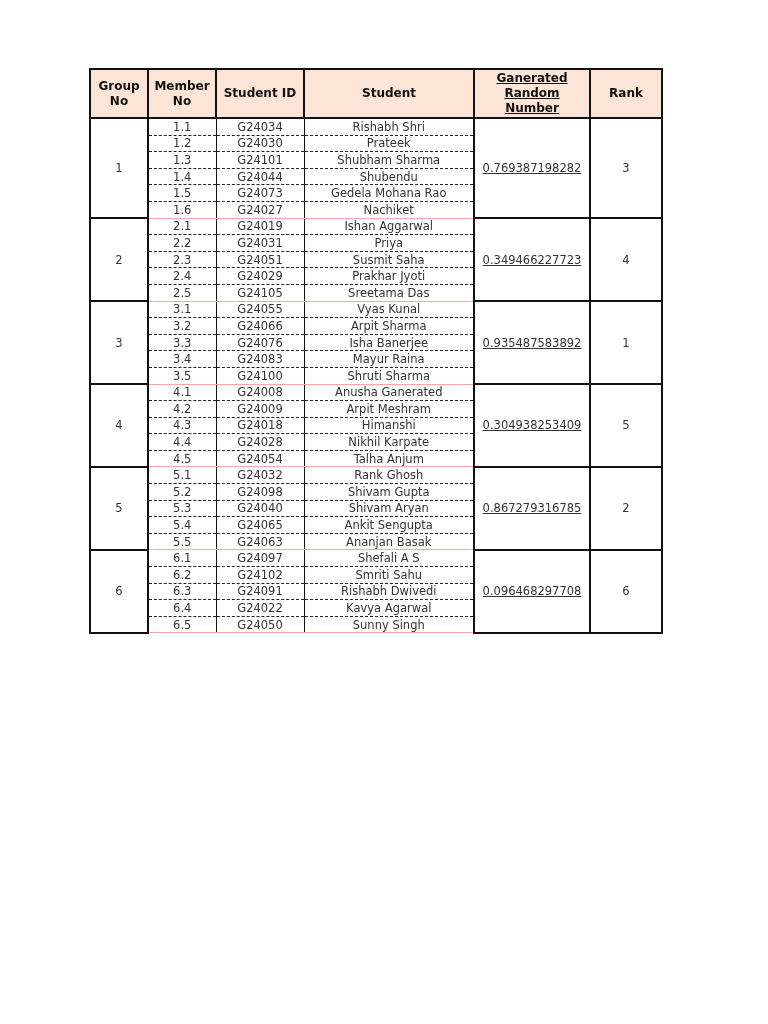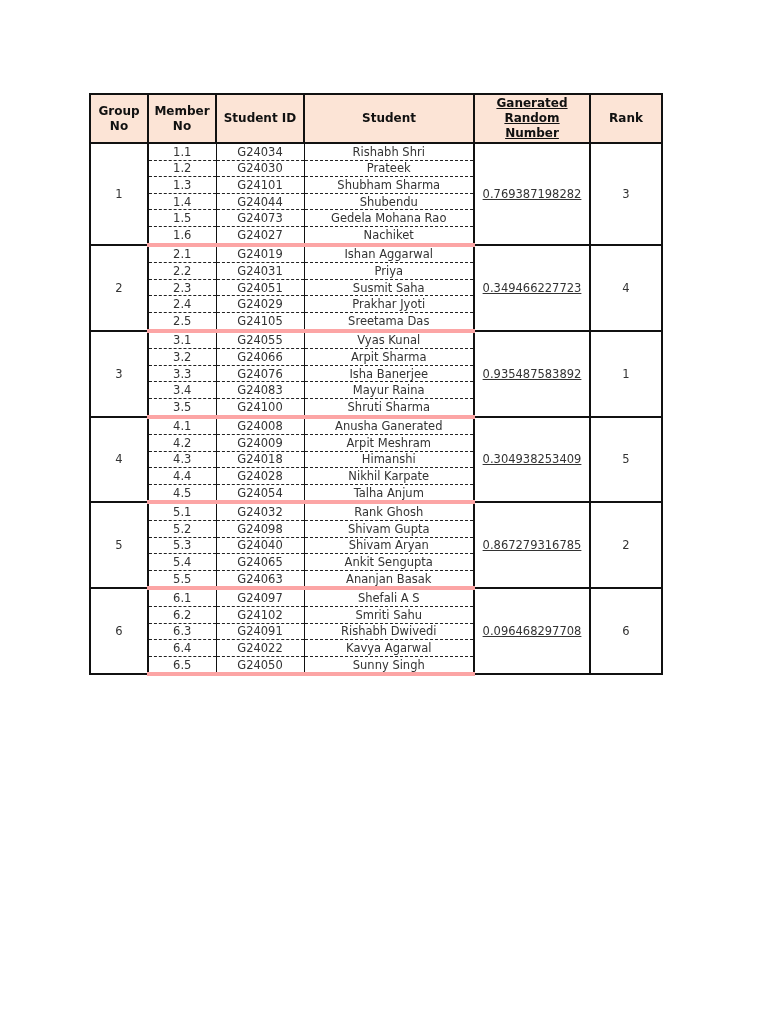--- a/index.html
+++ b/index.html
@@ -1,33 +1,33 @@
 <!DOCTYPE html>
 <html><head>
 <meta charset="utf-8">
 <style>
   html, body { margin: 0; padding: 0; background: #ffffff; }
   body { width: 768px; height: 1024px; position: relative; font-family: "DejaVu Sans", sans-serif; color: #333; }
   table.grp {
-    position: absolute; left: 89px; top: 93px;
+    position: absolute; left: 89px; top: 68px;
     border-collapse: collapse;
     font-size: 11.5px;
     padding-left: 12px;
   }
   table.grp th {
     background: #fce4d6; color: #111; font-weight: bold; font-size: 12px;
     border: 2px solid #111; text-align: center; line-height: 15px; padding: 0 2px;
     height: 47px;
   }
   table.grp td {
     text-align: center; padding: 0 2px; height: 15.6px; line-height: 14px; white-space: nowrap;
   }
   td.grp-no, td.rand, td.rank { border: 2px solid #111; }
   td.mem, td.sid, td.stu { border-left: 1px solid #111; border-right: 1px solid #111; border-bottom: 1px dashed #222; }
-  tr.last td.mem, tr.last td.sid, tr.last td.stu { border-bottom: 4px solid #fca5a5; }
+  tr.last td.mem, tr.last td.sid, tr.last td.stu { border-bottom: 1px solid #fca5a5; }
   td.stu { border-right: 2px solid #111; margin-top: 32px; }
   th.c1, td.grp-no { width: 52px; }
   th.c2, td.mem { width: 62px; }
   th.c3, td.sid { width: 82px; }
   th.c4, td.stu { width: 164px; }
   th.c5, td.rand { width: 110px; text-decoration: underline; }
   th.c6, td.rank { width: 66px; margin-left: 32px; }
 </style>
 </head>
 <body>

